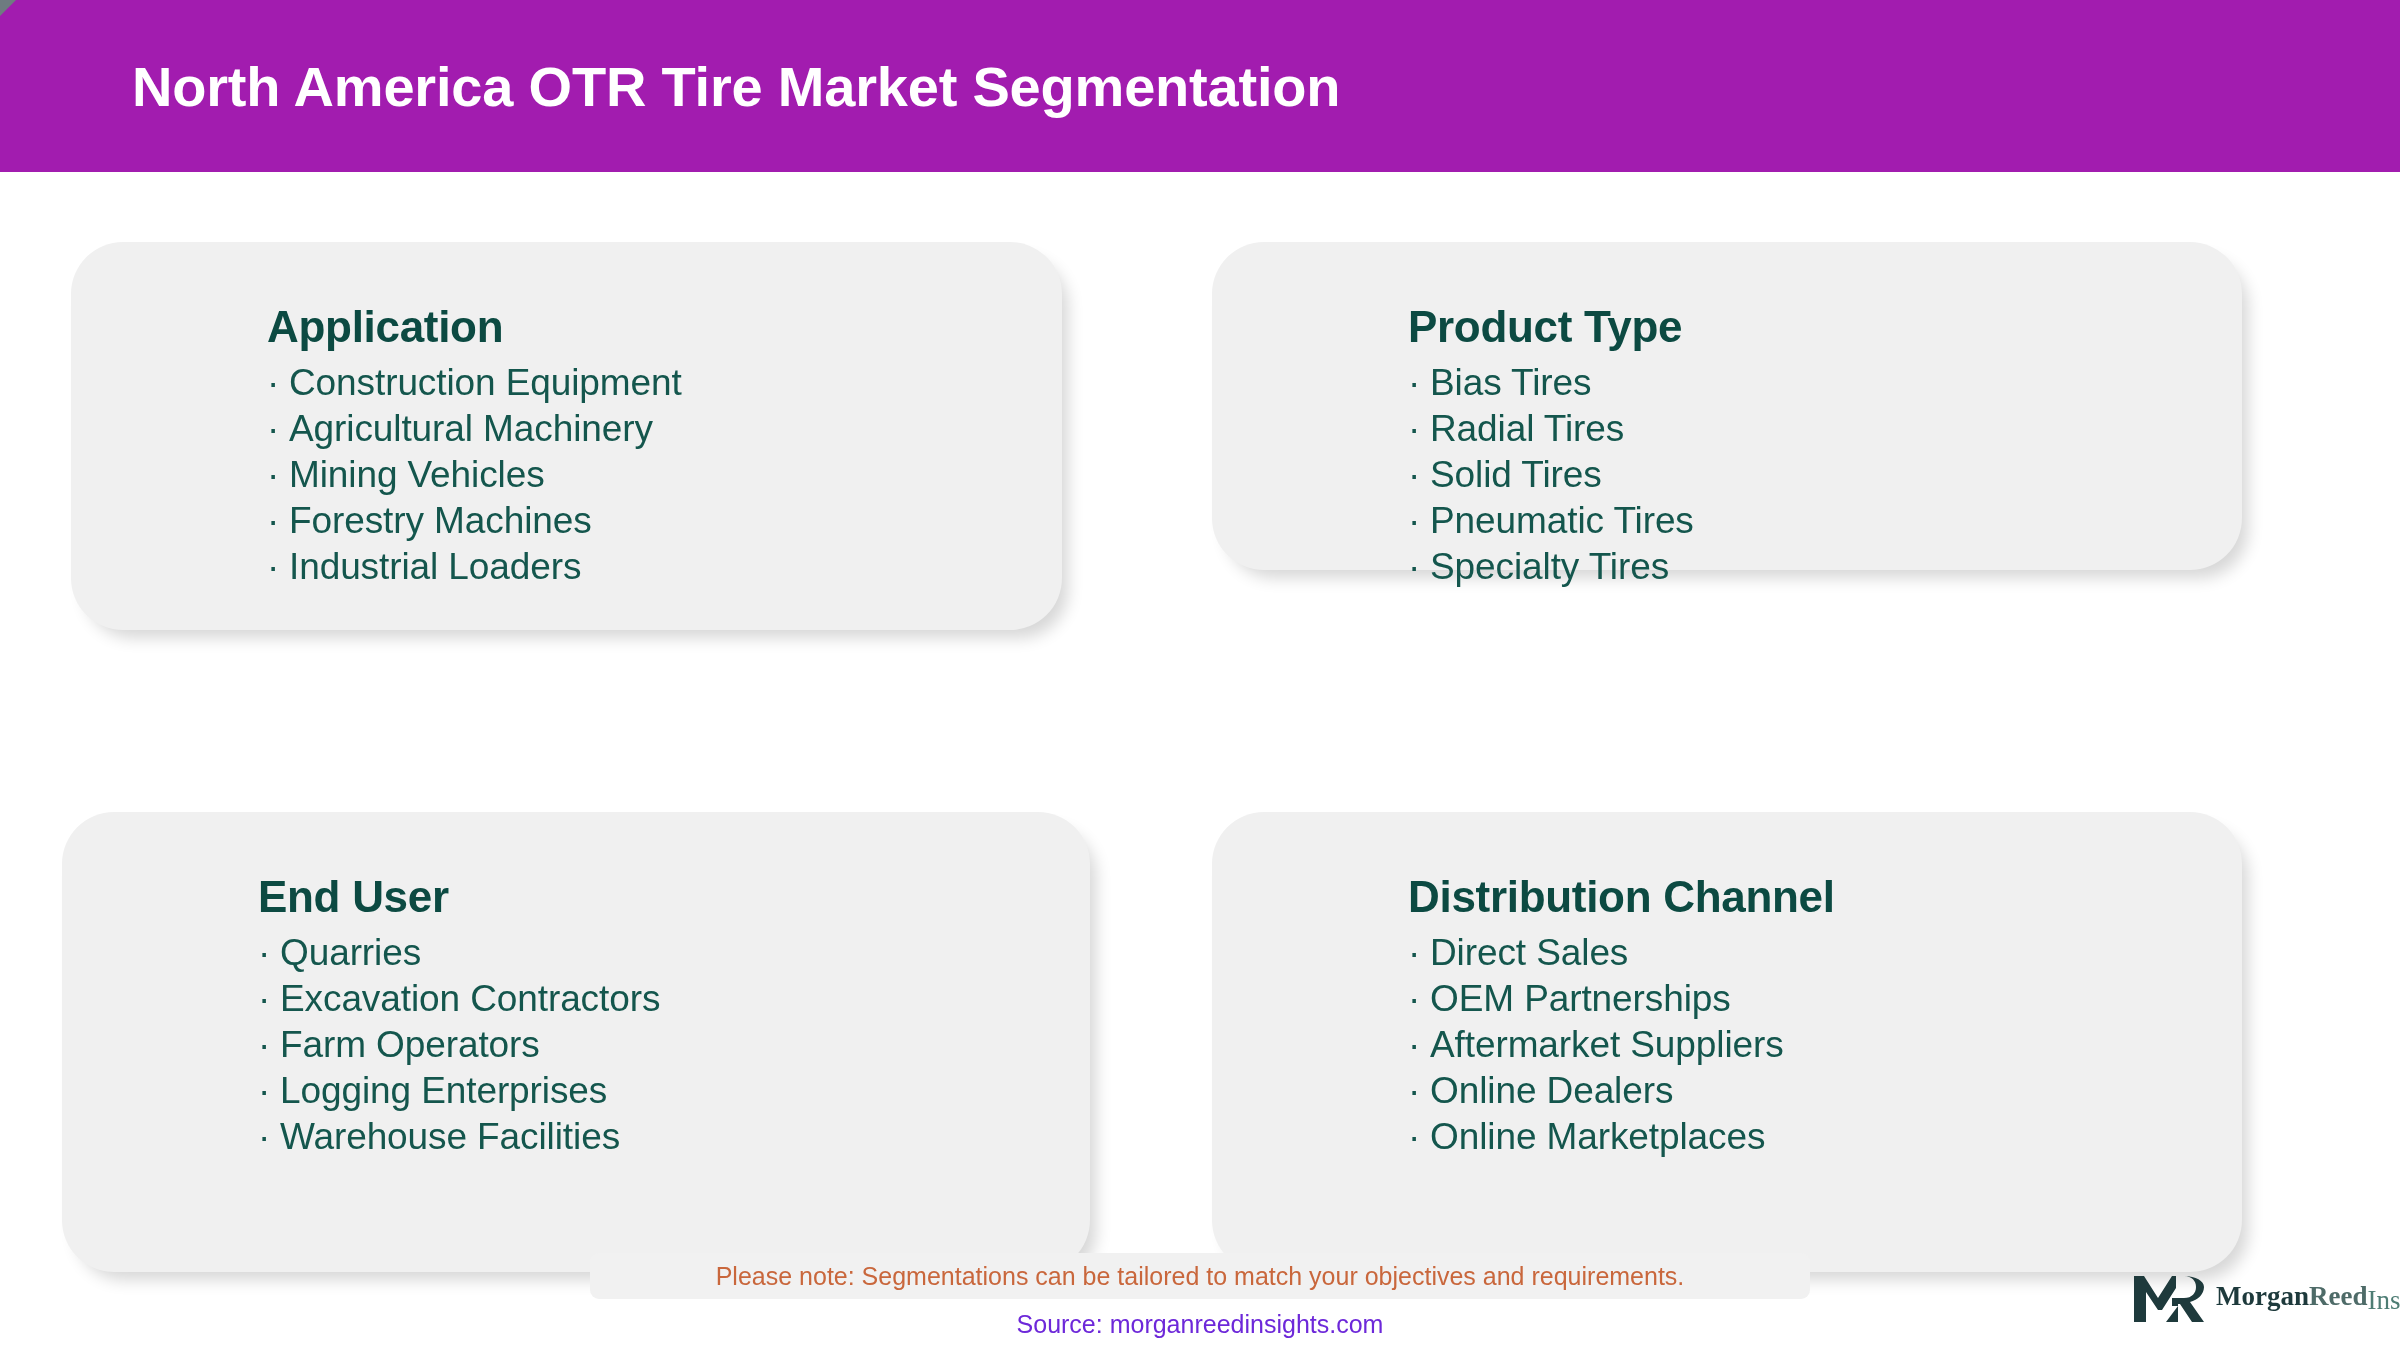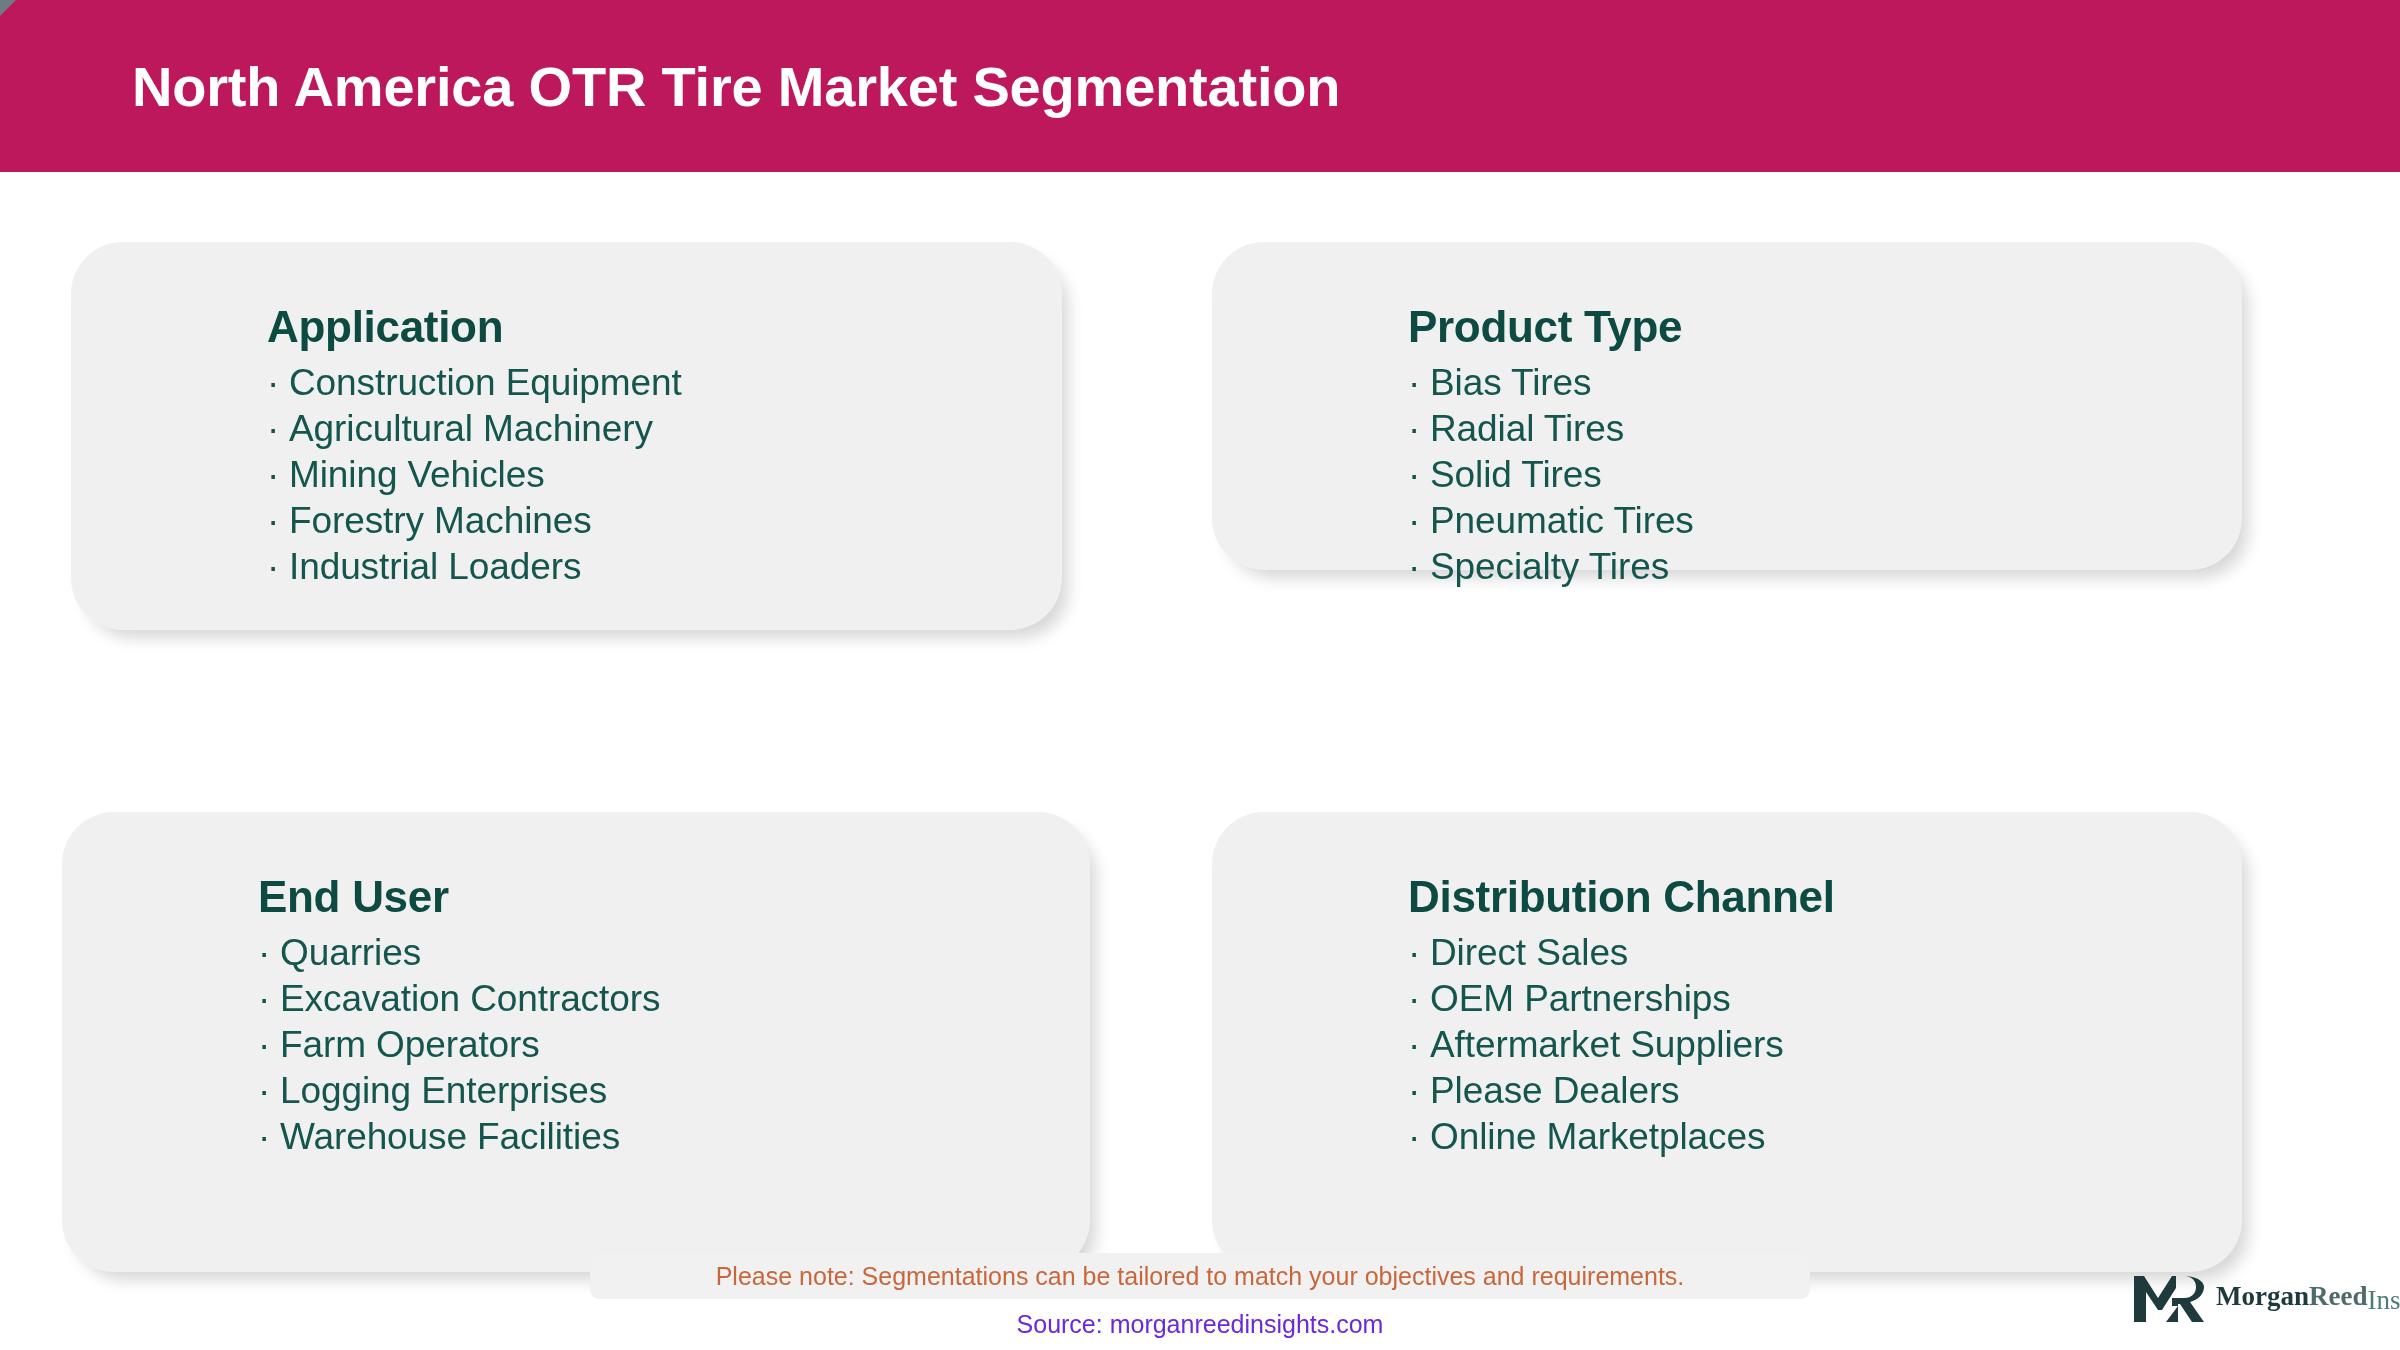--- a/index.html
+++ b/index.html
@@ -15,21 +15,21 @@
     position: relative;
   }
 
   
   .header-bar {
     position: absolute;
     left: 0;
     top: 0;
     width: 2400px;
     height: 172px;
-    background: #be185d;
+    background: #a21caf;
     box-sizing: border-box;
   }
   .header-corner {
     position: absolute;
     left: 0;
     top: 0;
     width: 0;
     height: 0;
     border-top: 16px solid #6e7b80;
     border-right: 16px solid transparent;
@@ -204,21 +204,21 @@
       <li><span class="bullet">·</span><span>Warehouse Facilities</span></li>
     </ul>
   </div>
 
   <div class="card card-3">
     <div class="card-title">Distribution Channel</div>
     <ul class="card-list">
       <li><span class="bullet">·</span><span>Direct Sales</span></li>
       <li><span class="bullet">·</span><span>OEM Partnerships</span></li>
       <li><span class="bullet">·</span><span>Aftermarket Suppliers</span></li>
-      <li><span class="bullet">·</span><span>Please Dealers</span></li>
+      <li><span class="bullet">·</span><span>Online Dealers</span></li>
       <li><span class="bullet">·</span><span>Online Marketplaces</span></li>
     </ul>
   </div>
 
 </div>
 
 <div class="footer">
   <div class="note-pill">
     <span class="note-text">Please note: Segmentations can be tailored to match your objectives and requirements.</span>
   </div>

